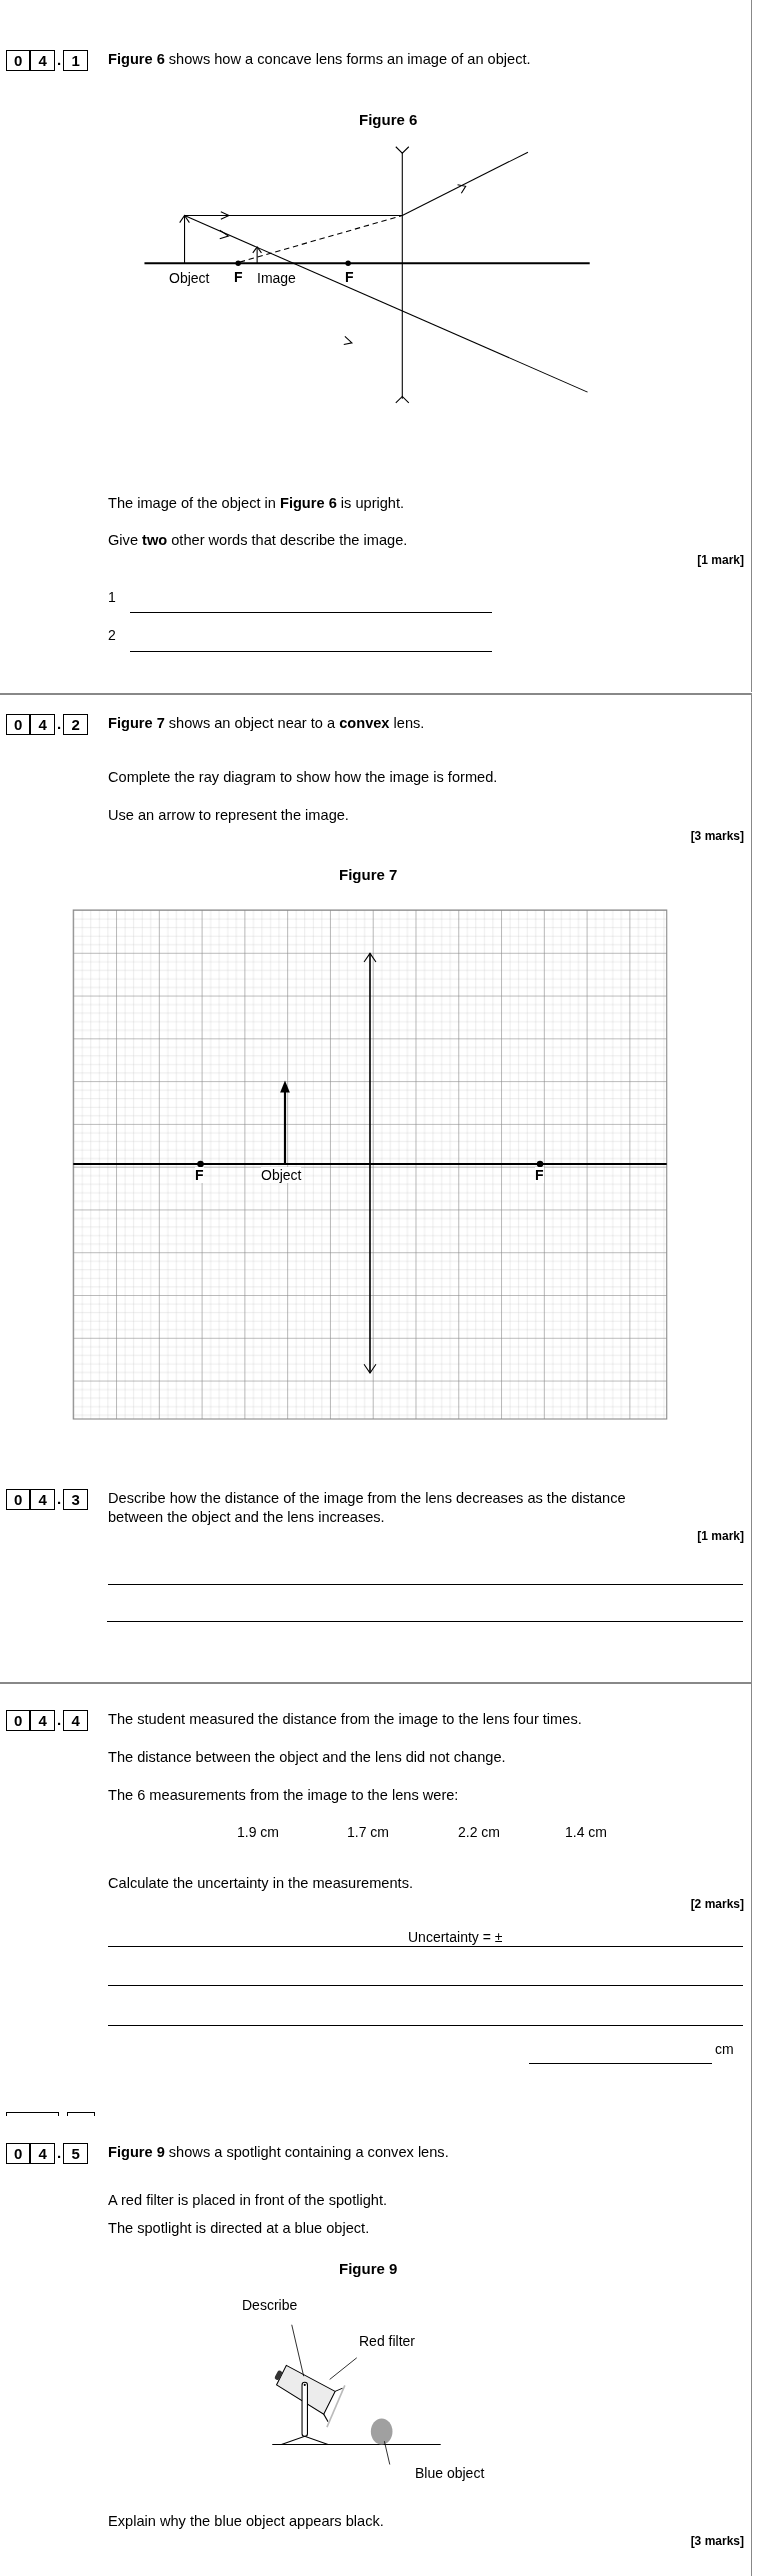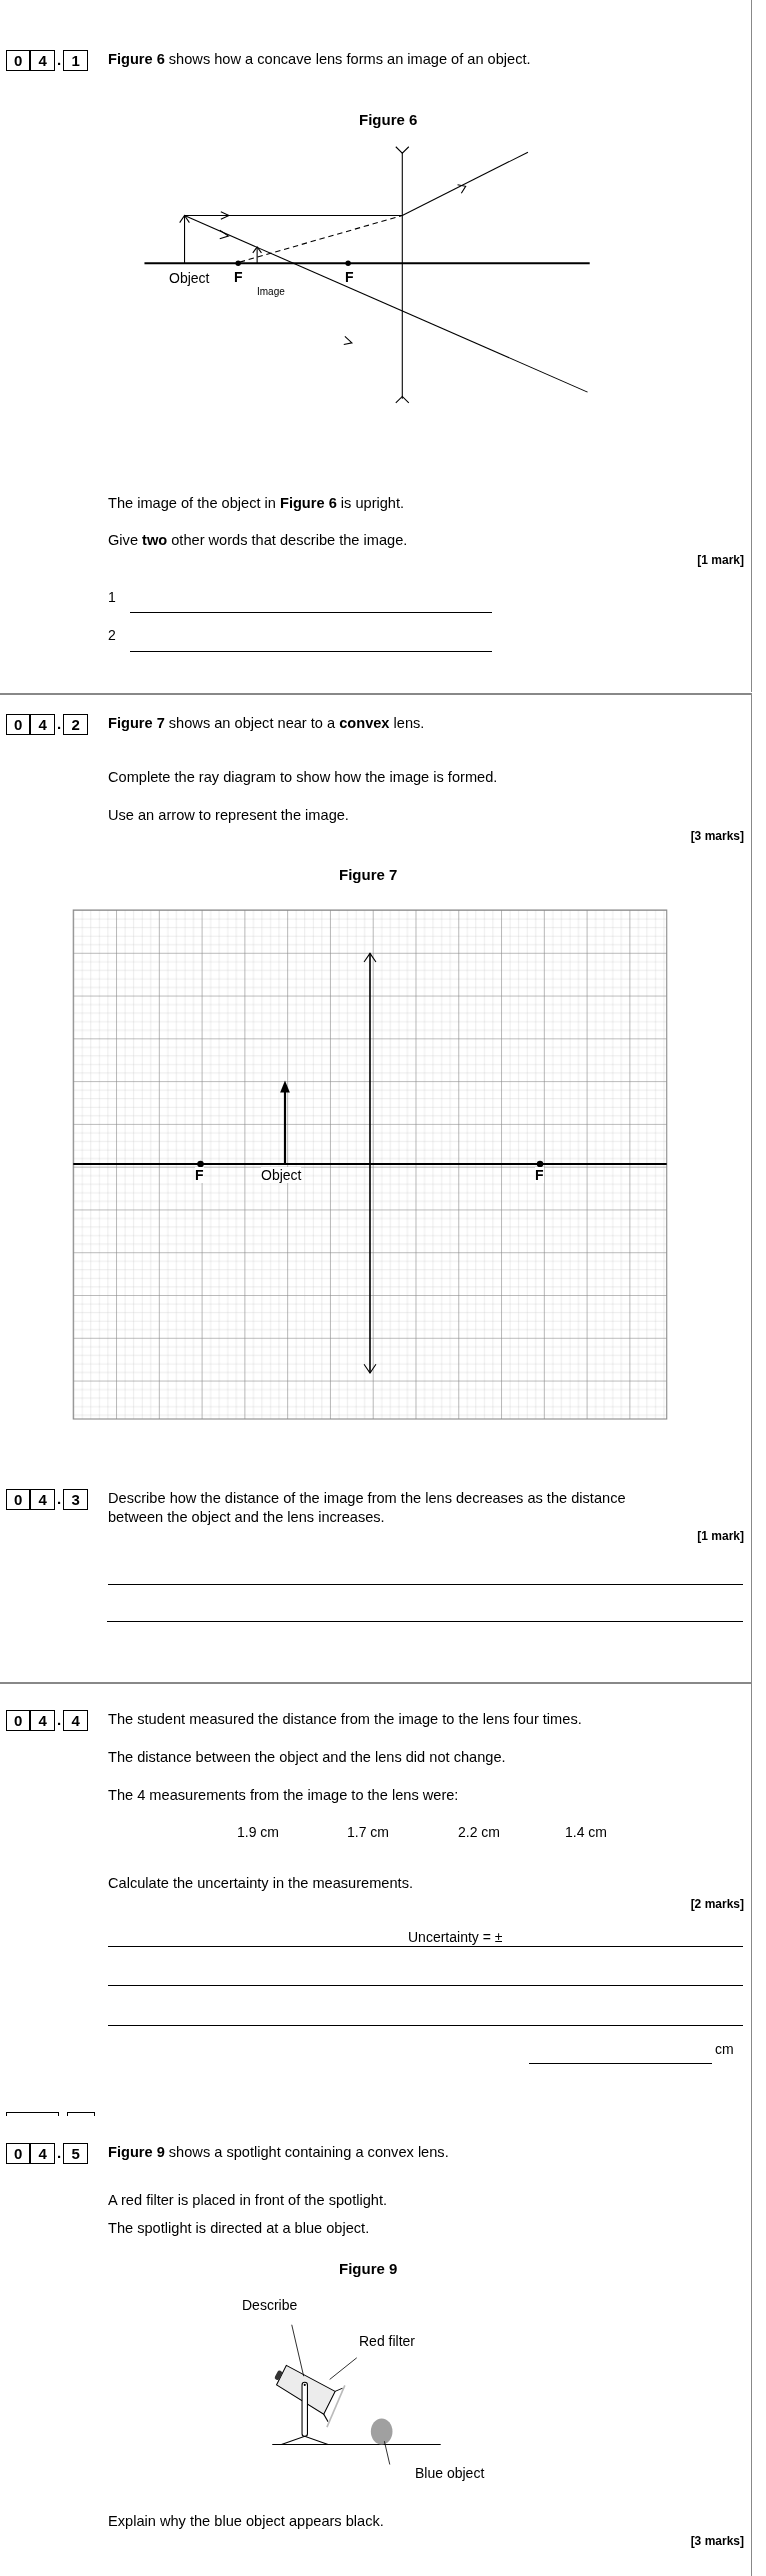--- a/index.html
+++ b/index.html
@@ -73,21 +73,21 @@
     <polyline points="637,620 650,632 635,635"></polyline>
 
     <line x1="475" y1="485" x2="475" y2="455"></line>
     <polyline points="467,466 475,455 483,466"></polyline>
   </g>
   <circle cx="440" cy="485" r="5" fill="#000"></circle>
   <circle cx="643" cy="485" r="5" fill="#000"></circle>
 </svg>
 <div class="abs" style="left:169px;top:270px;font-size:14px;">Object</div>
 <div class="abs" style="left:234px;top:269px;font-size:14px;font-weight:bold;">F</div>
-<div class="abs" style="left:257px;top:270px;font-size:10px;margin-top:16px;">Image</div>
+<div class="abs" style="left:257px;top:270px;font-size:14px;">Image</div>
 <div class="abs" style="left:345px;top:269px;font-size:14px;font-weight:bold;">F</div>
 
 <div class="txt" style="top:494px;">
   <span>The image of the object in </span><b>Figure 6</b><span> is upright.</span>
 </div>
 <div class="txt" style="top:531px;">
   <span>Give </span><b>two</b><span> other words that describe the image.</span>
 </div>
 <div class="marks" style="top:553px;">[1 mark]</div>
 <div class="abs" style="left:108px;top:589px;">1</div>
@@ -150,21 +150,21 @@
 <div class="rline" style="left:107px;top:1621px;width:636px;border-top-width:1.6px;"></div>
 
 <div class="qnum" style="top:1709px;">
   <div class="qbox">0</div>
   <div class="qbox">4</div>
   <div class="qdot">.</div>
   <div class="qbox">4</div>
 </div>
 <div class="txt" style="top:1710px;">The student measured the distance from the image to the lens four times.</div>
 <div class="txt" style="top:1748px;">The distance between the object and the lens did not change.</div>
-<div class="txt" style="top:1786px;">The 4 measurements from the image to the lens were:</div>
+<div class="txt" style="top:1786px;">The 6 measurements from the image to the lens were:</div>
 <div class="abs" style="left:237px;top:1824px;">1.9 cm</div>
 <div class="abs" style="left:347px;top:1824px;">1.7 cm</div>
 <div class="abs" style="left:458px;top:1824px;">2.2 cm</div>
 <div class="abs" style="left:565px;top:1824px;">1.4 cm</div>
 <div class="txt" style="top:1874px;">Calculate the uncertainty in the measurements.</div>
 <div class="marks" style="top:1897px;">[2 marks]</div>
 <div class="rline" style="left:108px;top:1946px;width:635px;"></div>
 <div class="rline" style="left:108px;top:1985px;width:635px;"></div>
 <div class="rline" style="left:108px;top:2025px;width:635px;"></div>
 <div class="abs" style="left:408px;top:1929px;text-align:right;">Uncertainty = ±</div>

